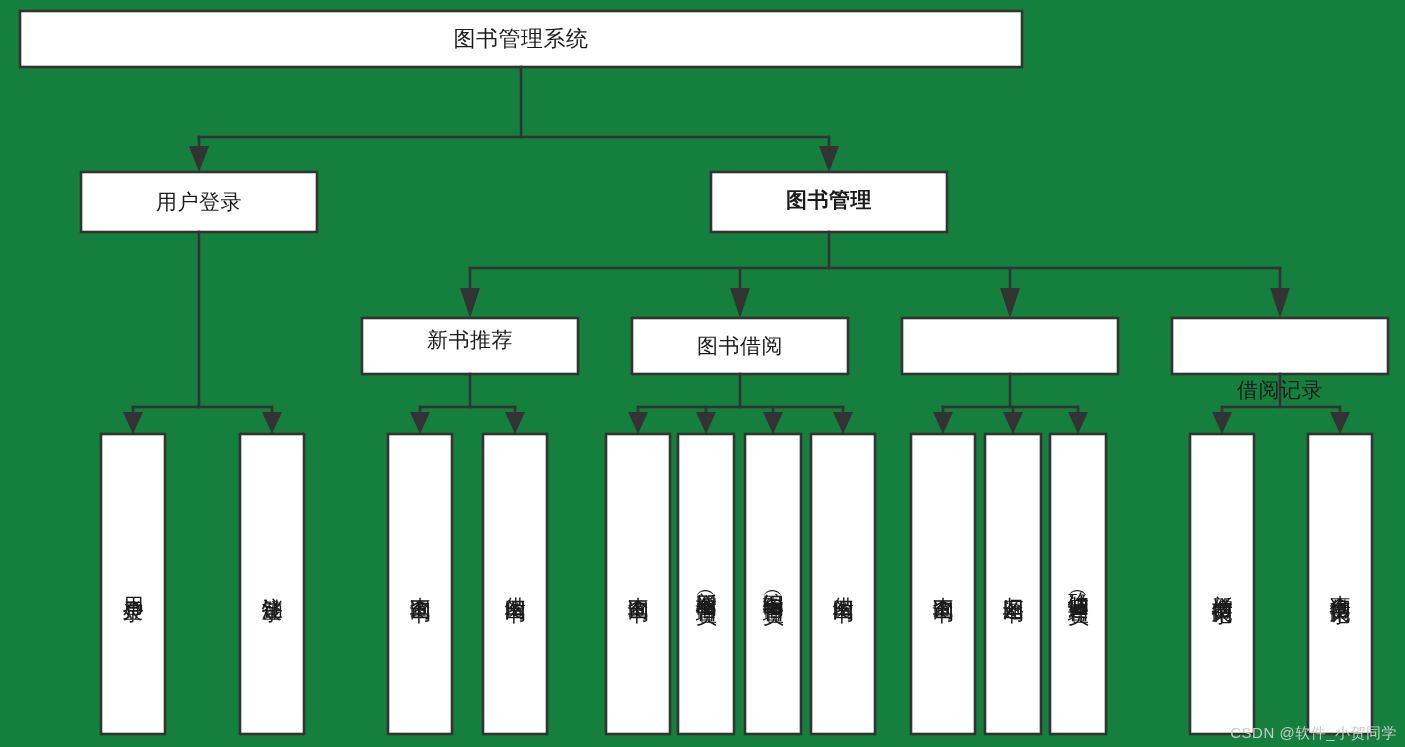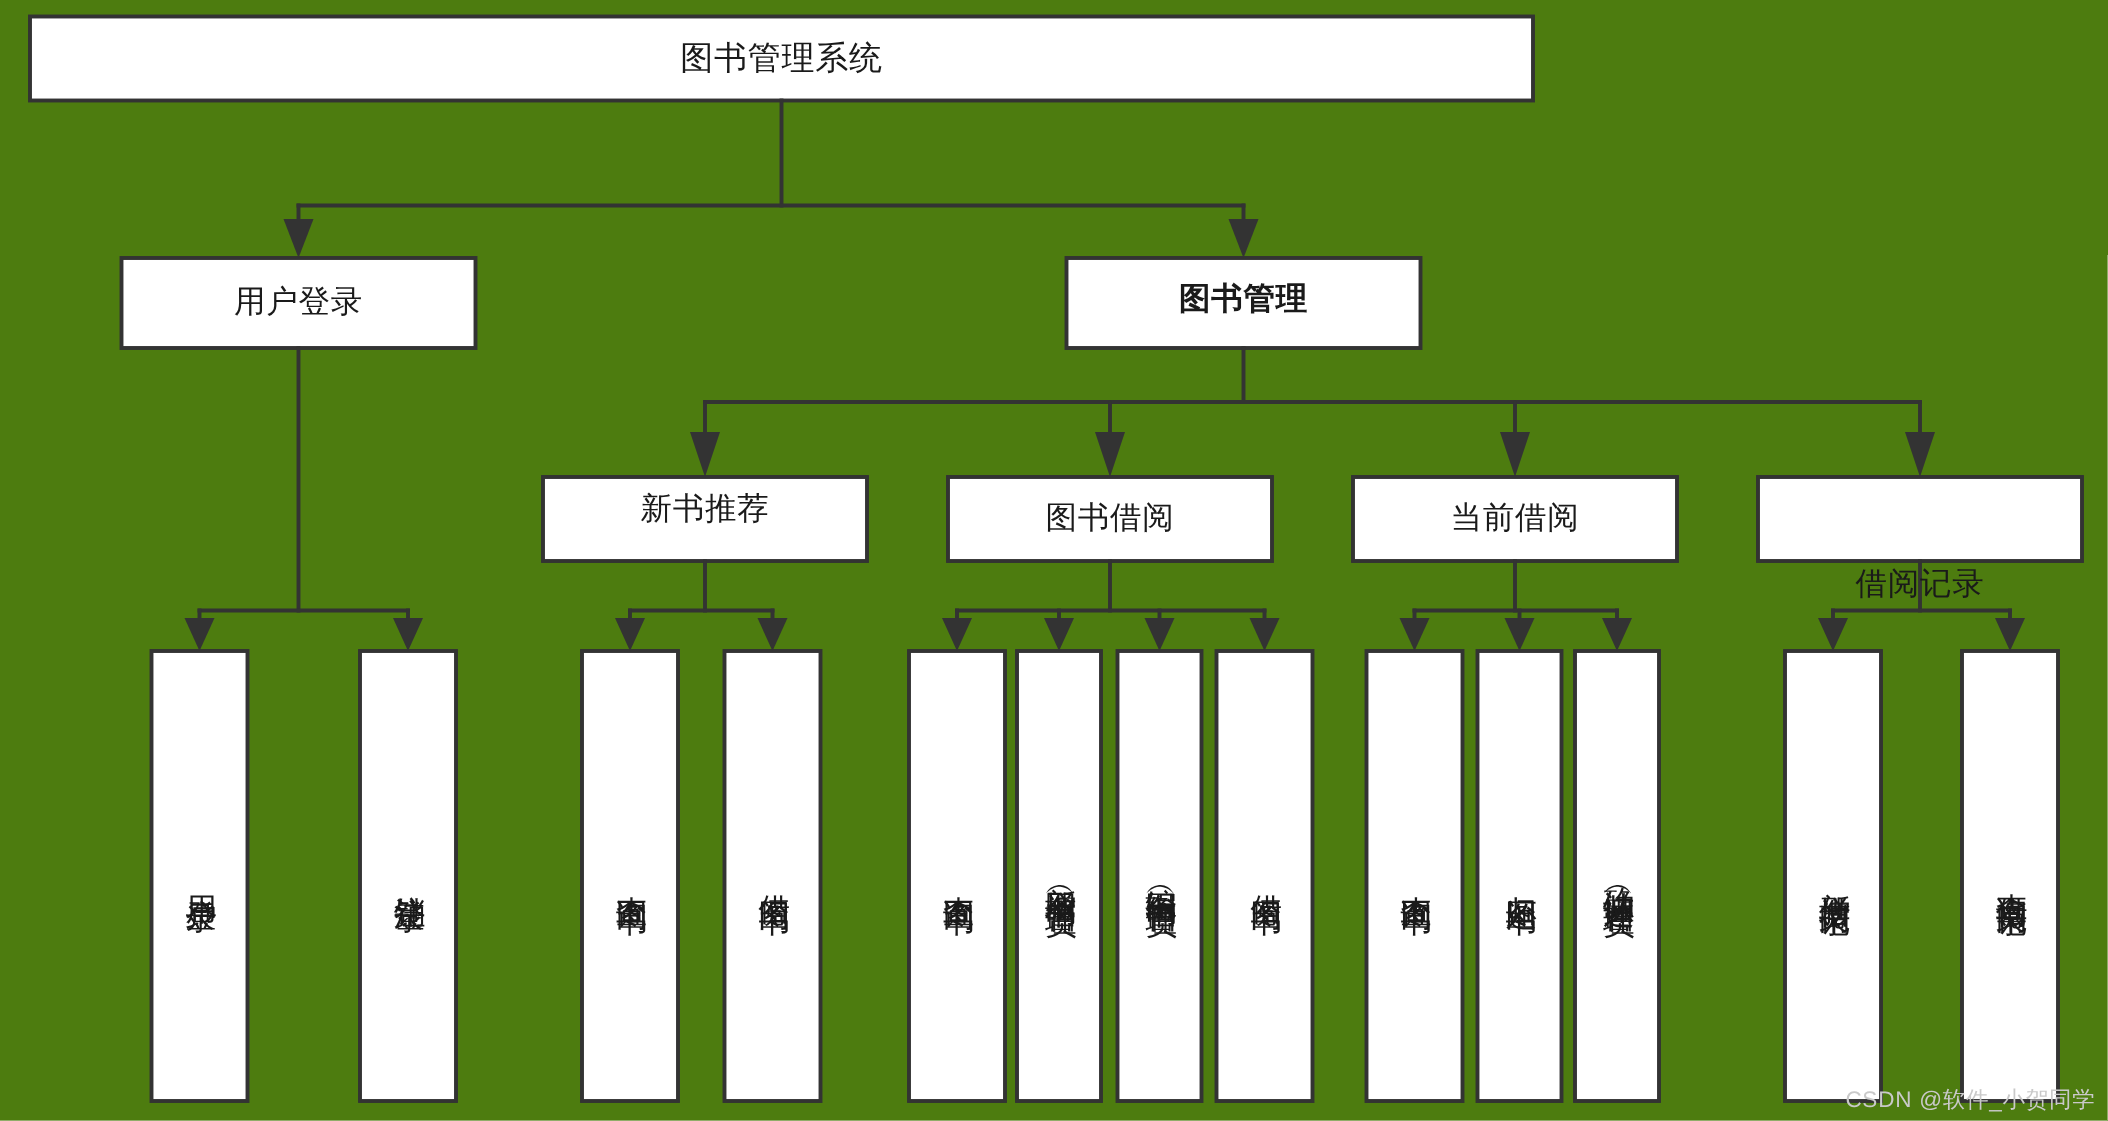--- a/index.html
+++ b/index.html
@@ -10,21 +10,21 @@
   body {
     width: 1405px;
     height: 747px;
     font-family: "Liberation Sans", "DejaVu Sans", sans-serif;
     overflow: hidden;
   }
   #diagram-root {
     position: relative;
     width: 1405px;
     height: 747px;
-    background: #4d7c0f;
+    background: #15803d;
   }
   svg#tree-svg {
     position: absolute;
     left: 0;
     top: 0;
     width: 1405px;
     height: 747px;
   }
   .node-box {
     fill: #ffffff;
@@ -189,21 +189,20 @@
     </g>
   </svg>
 
   <div class="node-label horiz root" style="left:20px; top:11px; width:1002px; height:56px;">图书管理系统</div>
 
   <div class="node-label horiz" style="left:81px; top:172px; width:236px; height:60px;">用户登录</div>
   <div class="node-label horiz" style="left:711px; top:172px; width:236px; height:56px;font-weight:bold;">图书管理</div>
 
   <div class="node-label horiz" style="left:362px; top:318px; width:216px; height:44px;">新书推荐</div>
   <div class="node-label horiz" style="left:632px; top:318px; width:216px; height:56px;">图书借阅</div>
-  <div class="node-label horiz" style="left:902px; top:318px; width:216px; height:56px;">当前借阅</div>
   <div class="node-label horiz" style="left:1172px; top:318px; width:216px; height:56px;margin-top:44px;">借阅记录</div>
 
   <div class="node-label vert" style="left:101px; top:434px; width:64px; height:300px;">用户登录</div>
   <div class="node-label vert" style="left:240px; top:434px; width:64px; height:300px;">注销登录</div>
 
   <div class="node-label vert" style="left:388px; top:434px; width:64px; height:300px;">查询图书</div>
   <div class="node-label vert" style="left:483px; top:434px; width:64px; height:300px;">借阅图书</div>
 
   <div class="node-label vert" style="left:606px; top:434px; width:64px; height:300px;">查询图书</div>
   <div class="node-label vert" style="left:678px; top:434px; width:56px; height:300px;">新增图书（管理员）</div>

